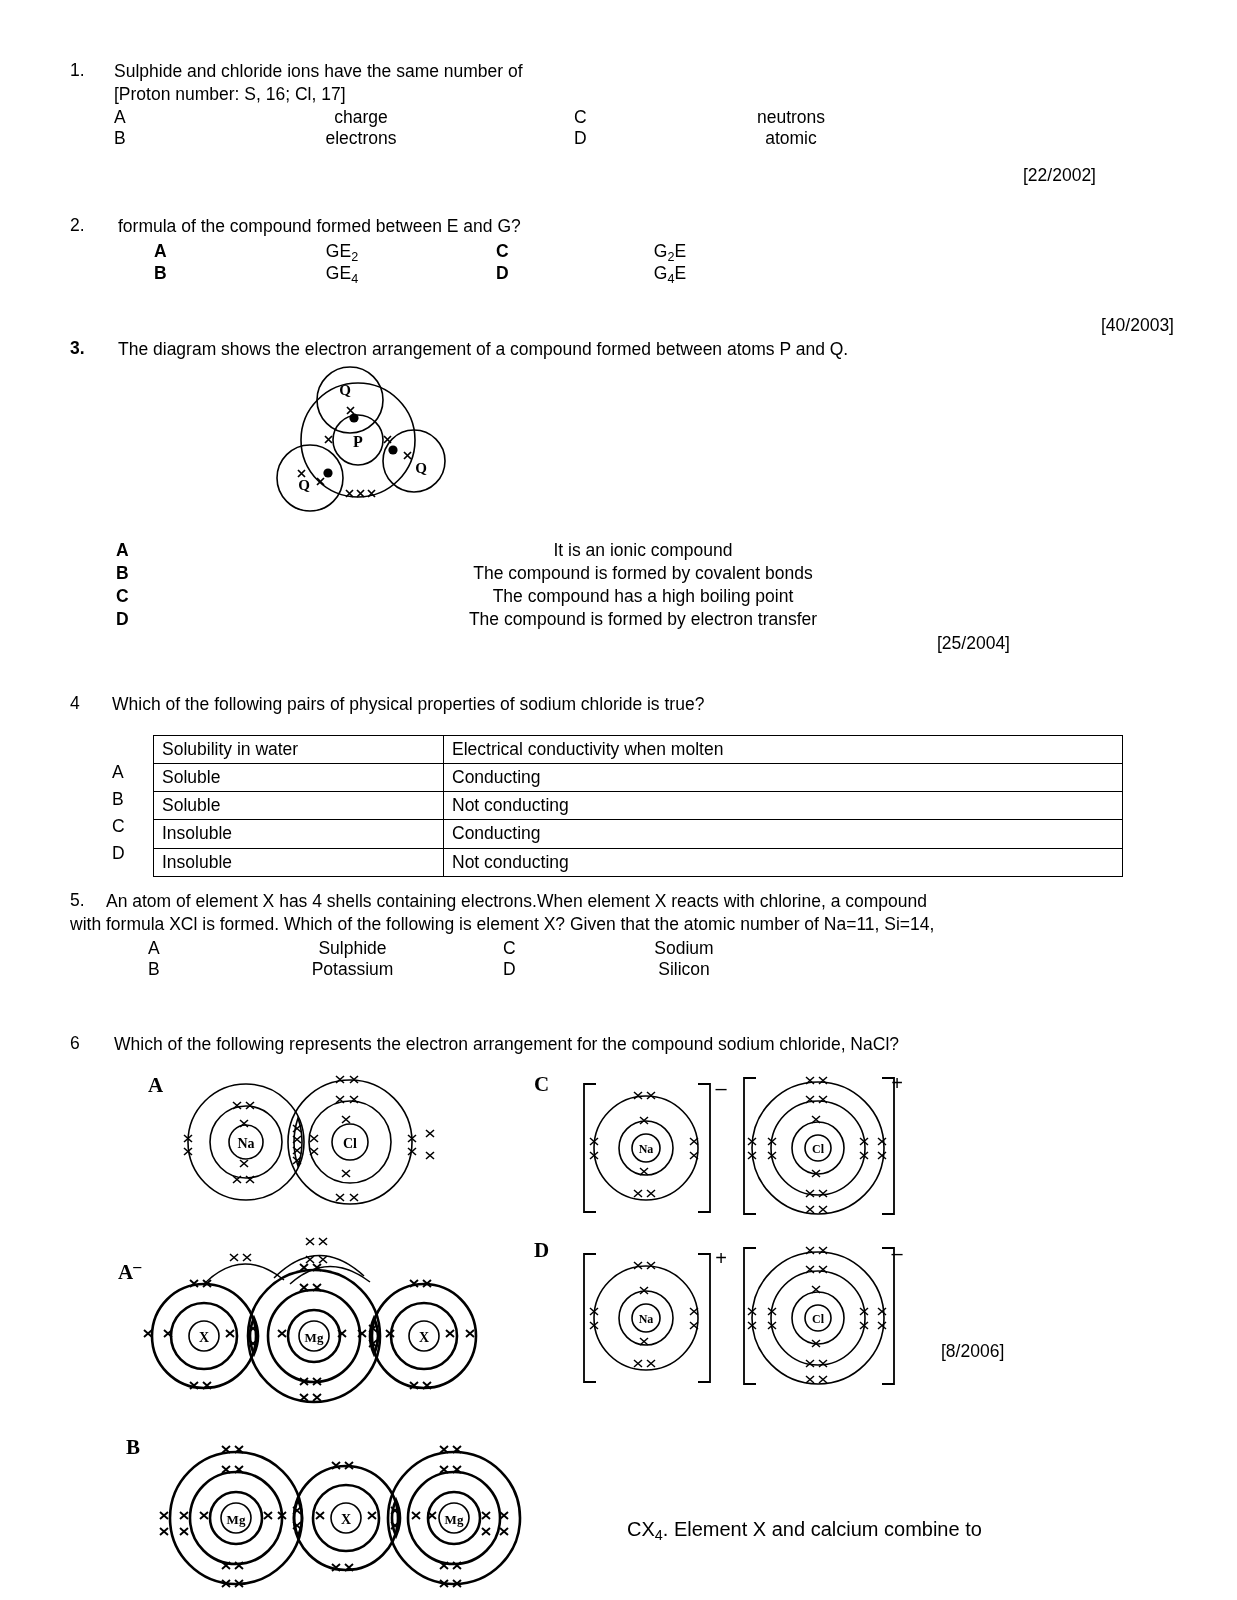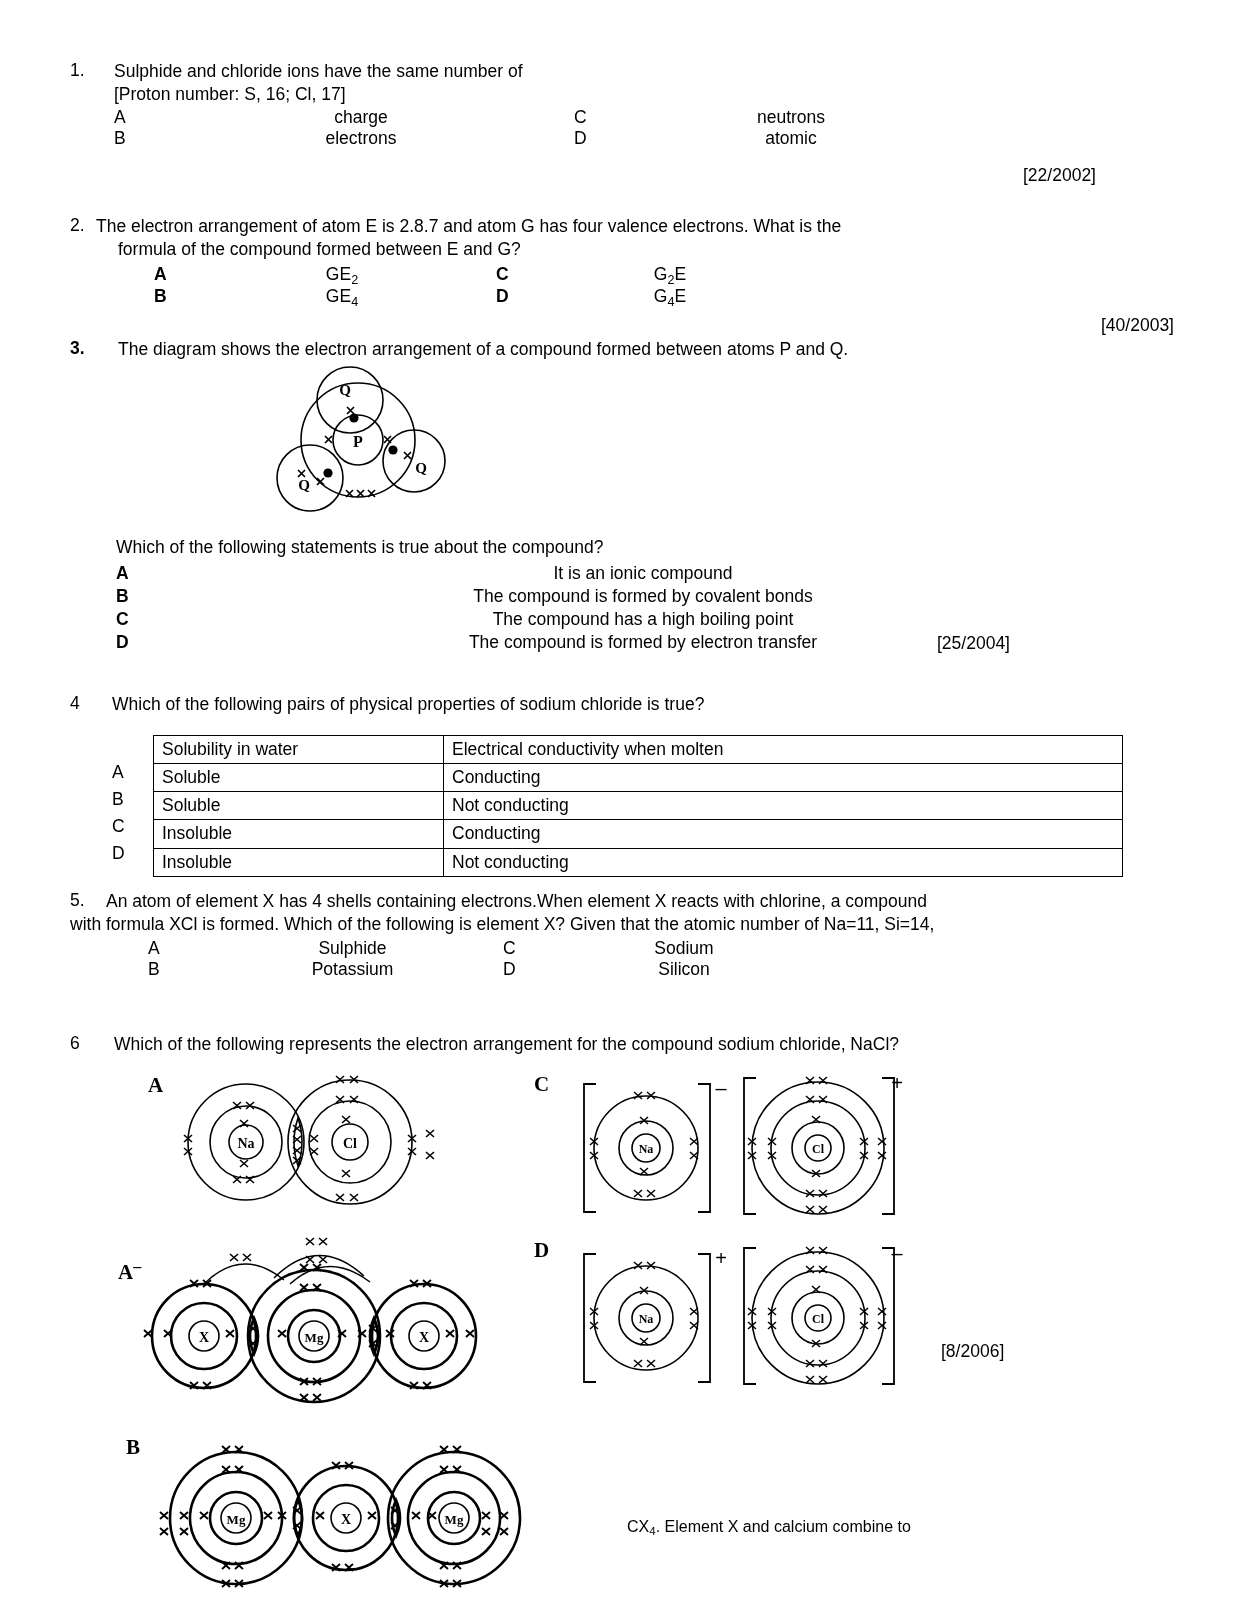--- a/index.html
+++ b/index.html
@@ -74,21 +74,21 @@
     font-family: "Liberation Sans", sans-serif;
     font-size: 20px;
     text-anchor: middle;
   }
   .optlabel {
     font-family: "Liberation Serif", serif;
     font-weight: bold;
     font-size: 21px;
   }
   .dotline { stroke: #000; stroke-width: 1.5; fill: none; }
-  .bottomnote { position: absolute; font-size: 16px; }
+  .bottomnote { position: absolute; font-size: 20px; }
 </style>
 </head>
 <body>
 
 <div class="page">
 
   <div class="q-block" style="left:70px; top:60px; width:1100px;">
     <div style="display:flex;">
       <div class="qnum" style="width:44px;">1.</div>
       <div class="stem" style="flex:1;">
@@ -118,21 +118,20 @@
         </div>
       </div>
     </div>
   </div>
   <div class="ref" style="left:1023px; top:165px;">[22/2002]</div>
 
   <div class="q-block" style="left:70px; top:215px; width:1110px;">
     <div style="display:flex;">
       <div class="qnum" style="width:26px;">2.</div>
       <div class="stem" style="flex:1;">
-        <div>The electron arrangement of atom E is 2.8.7 and atom G has four valence electrons. What is the</div>
         <div style="margin-left:22px;">formula of the compound formed between E and G?</div>
       </div>
     </div>
     <div style="display:flex; margin-left:84px; margin-top:3px;">
       <div style="width:342px;">
         <div class="opt-row">
           <div class="opt-letter bold">A</div>
           <div class="opt-text"><span>GE</span><sub>2</sub></div>
         </div>
         <div class="opt-row">
@@ -196,21 +195,20 @@
       </g>
       <g fill="#000">
         <circle cx="92" cy="50" r="4.6"></circle>
         <circle cx="131" cy="82" r="4.6"></circle>
         <circle cx="66" cy="105" r="4.6"></circle>
       </g>
     </svg>
   </div>
 
   <div class="q-block" style="left:116px; top:536px; width:1000px;">
-    <div class="stem">Which of the following statements is true about the compound?</div>
     <div style="margin-top:4px;">
       <div class="opt-row" style="margin-bottom:2px;">
         <div class="opt-letter bold" style="width:54px;">A</div>
         <div class="opt-text">It is an ionic compound</div>
       </div>
       <div class="opt-row" style="margin-bottom:2px;">
         <div class="opt-letter bold" style="width:54px;">B</div>
         <div class="opt-text">The compound is formed by covalent bonds</div>
       </div>
       <div class="opt-row" style="margin-bottom:2px;">

